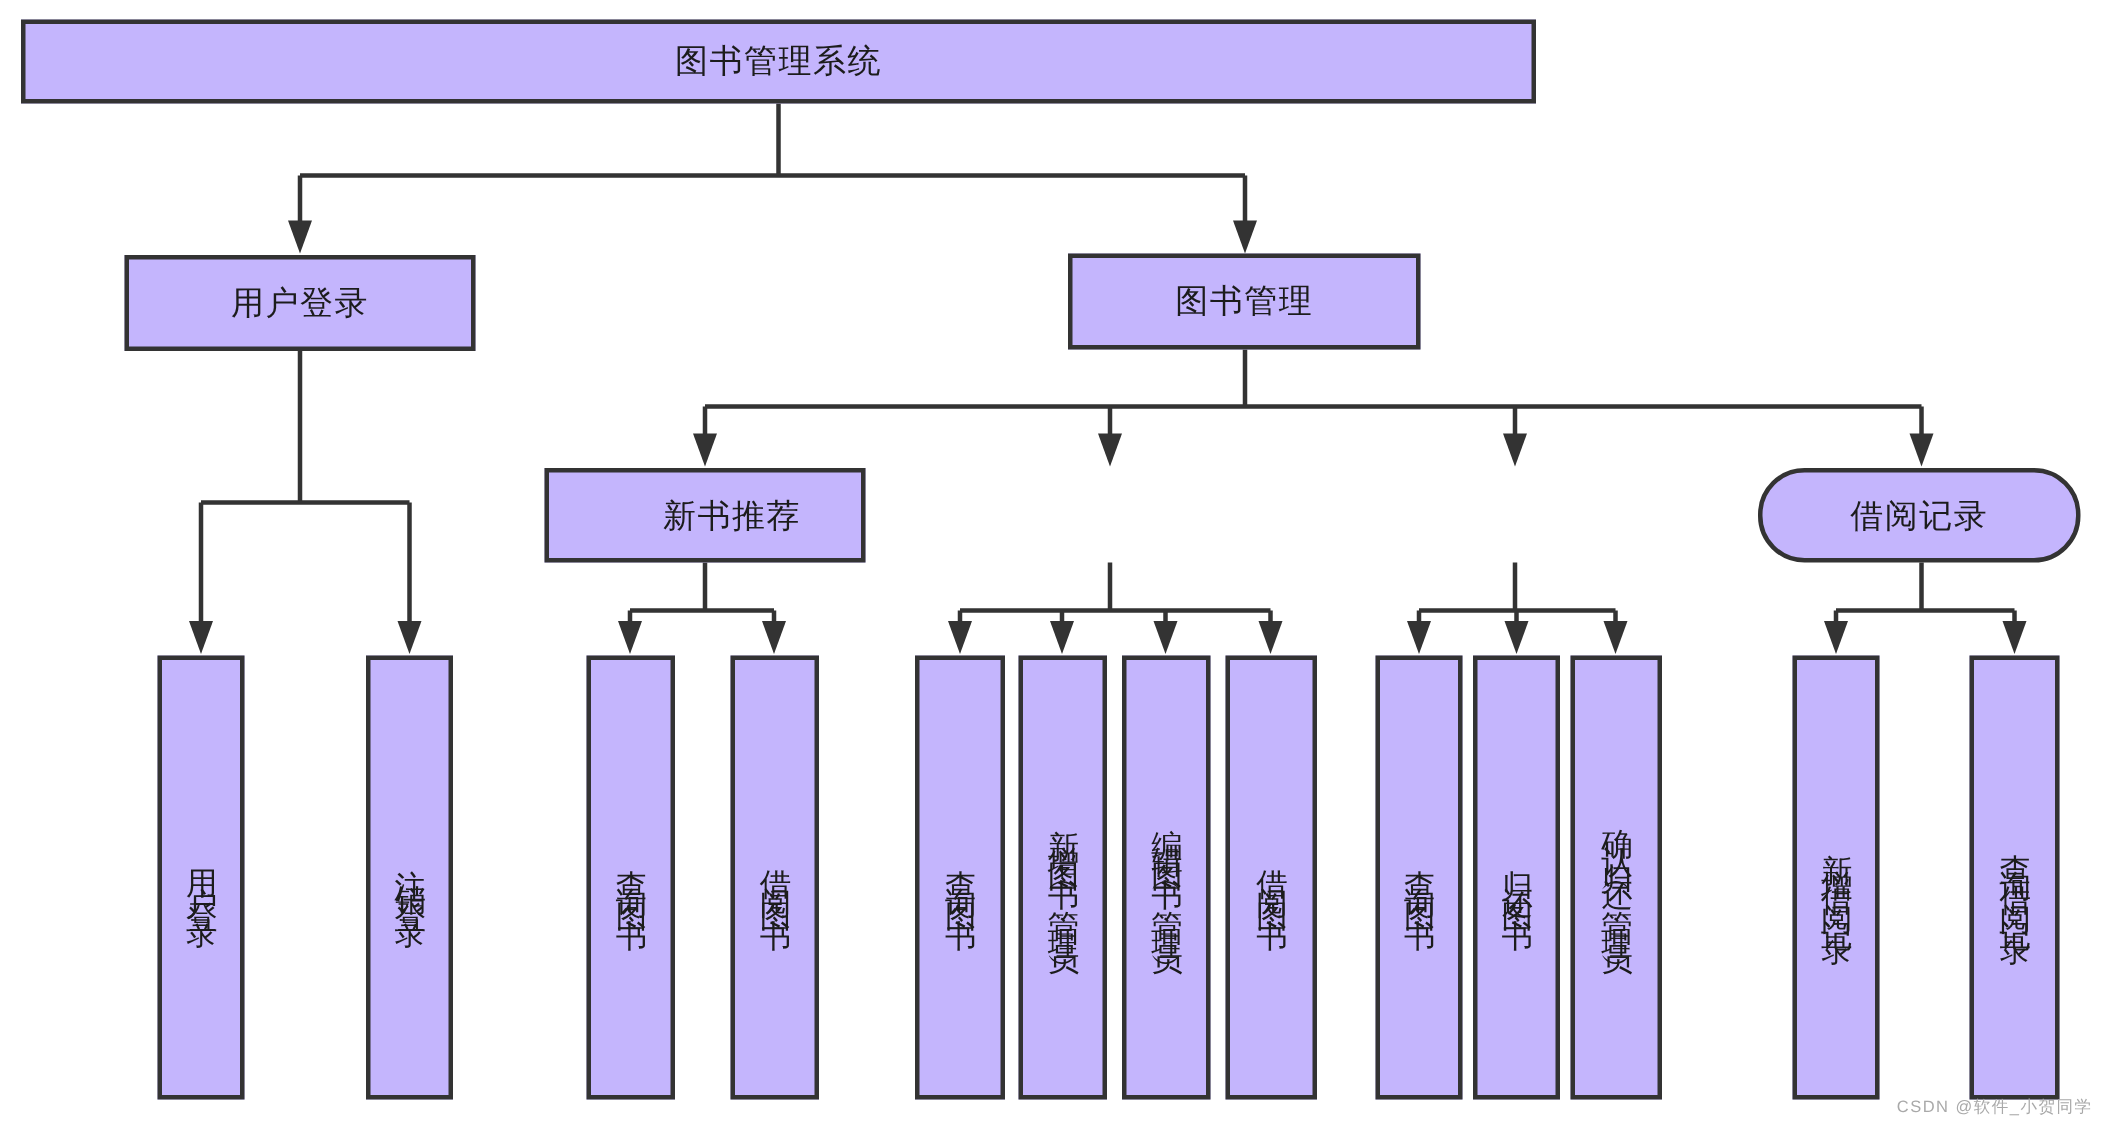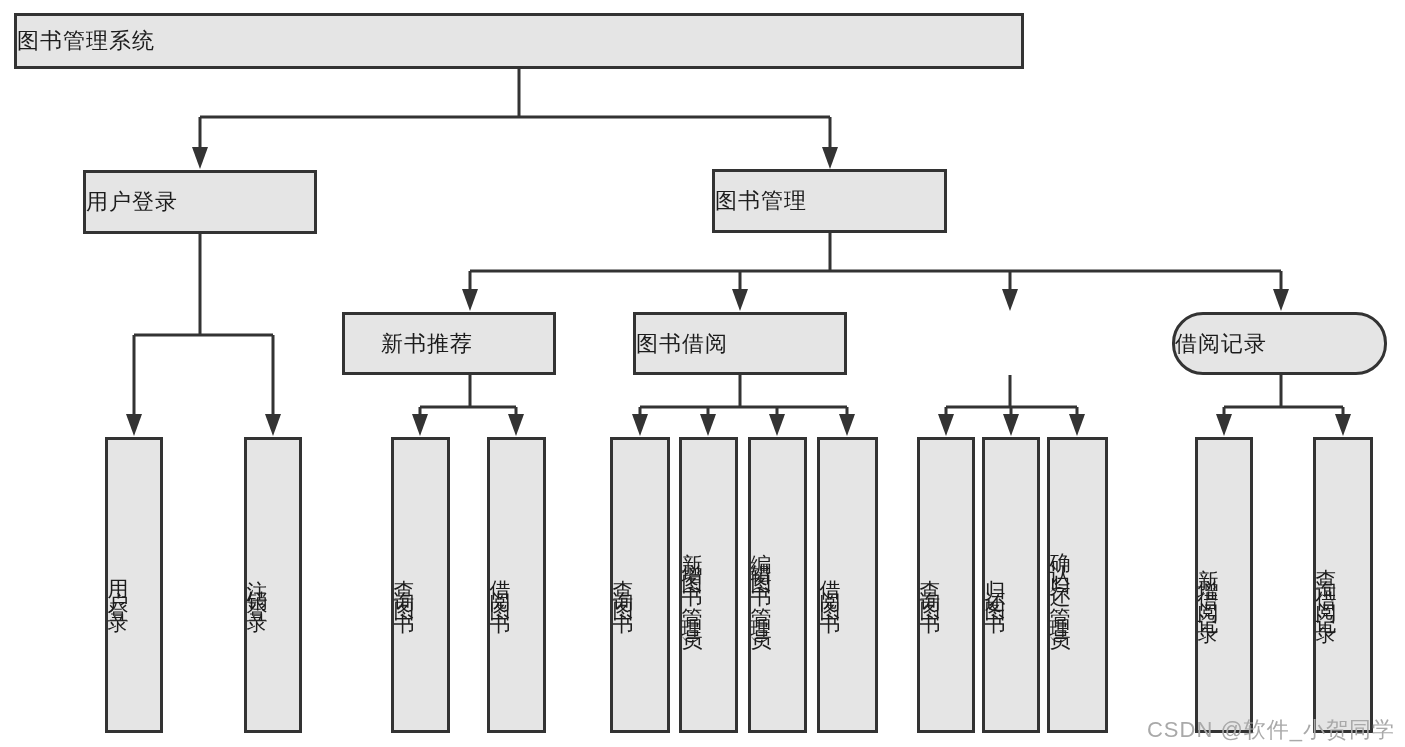--- a/index.html
+++ b/index.html
@@ -7,37 +7,37 @@
     position:relative;
     width:1405px; height:747px;
     background:#ffffff;
     font-family:"Liberation Sans","DejaVu Sans",sans-serif;
     overflow:hidden;
   }
   #connectors { position:absolute; left:0; top:0; width:1405px; height:747px; }
   .node {
     position:absolute;
     box-sizing:border-box;
-    background:#e5e5e5;
+    background:#c4b5fd;
     border:3px solid #333333;
-    display:flex; align-items:center; 
+    display:flex; align-items:center; justify-content:center;
     color:#1c1c1c;
   }
   .node.h span { font-size:22px; letter-spacing:1px; white-space:nowrap; }
   .node.v span {
     writing-mode:vertical-rl;
     font-size:21px;
     letter-spacing:11px;
     line-height:1;
     white-space:nowrap;
   }
   #watermark {
     position:absolute;
     right:10px; bottom:2px;
-    font-size:22px;
+    font-size:11px;
     color:#a9a9a9;
     letter-spacing:1px;
     white-space:nowrap;
   }
 </style>
 </head>
 <body>
 
 <div id="stage">
 
@@ -104,25 +104,22 @@
     <span>图书管理系统</span>
   </div>
 
   <div class="node h" style="left:83px; top:170px; width:234px; height:64px;">
     <span>用户登录</span>
   </div>
   <div class="node h" style="left:712px; top:169px; width:235px; height:64px;font-family:Liberation Mono, monospace;">
     <span>图书管理</span>
   </div>
 
-  <div class="node h" style="left:342px; top:312px; width:214px; height:63px;padding-left:36px;">
+  <div class="node h" style="left:363px; top:312px; width:214px; height:63px;padding-left:36px;">
     <span>新书推荐</span>
-  </div>
-  <div class="node h" style="left:633px; top:312px; width:214px; height:63px;">
-    <span>图书借阅</span>
   </div>
   <div class="node h" style="left:1172px; top:312px; width:215px; height:63px;border-radius:31px;">
     <span>借阅记录</span>
   </div>
 
   <div class="node v" style="left:105px; top:437px; width:58px; height:296px;">
     <span>用户登录</span>
   </div>
   <div class="node v" style="left:244px; top:437px; width:58px; height:296px;">
     <span>注销登录</span>

